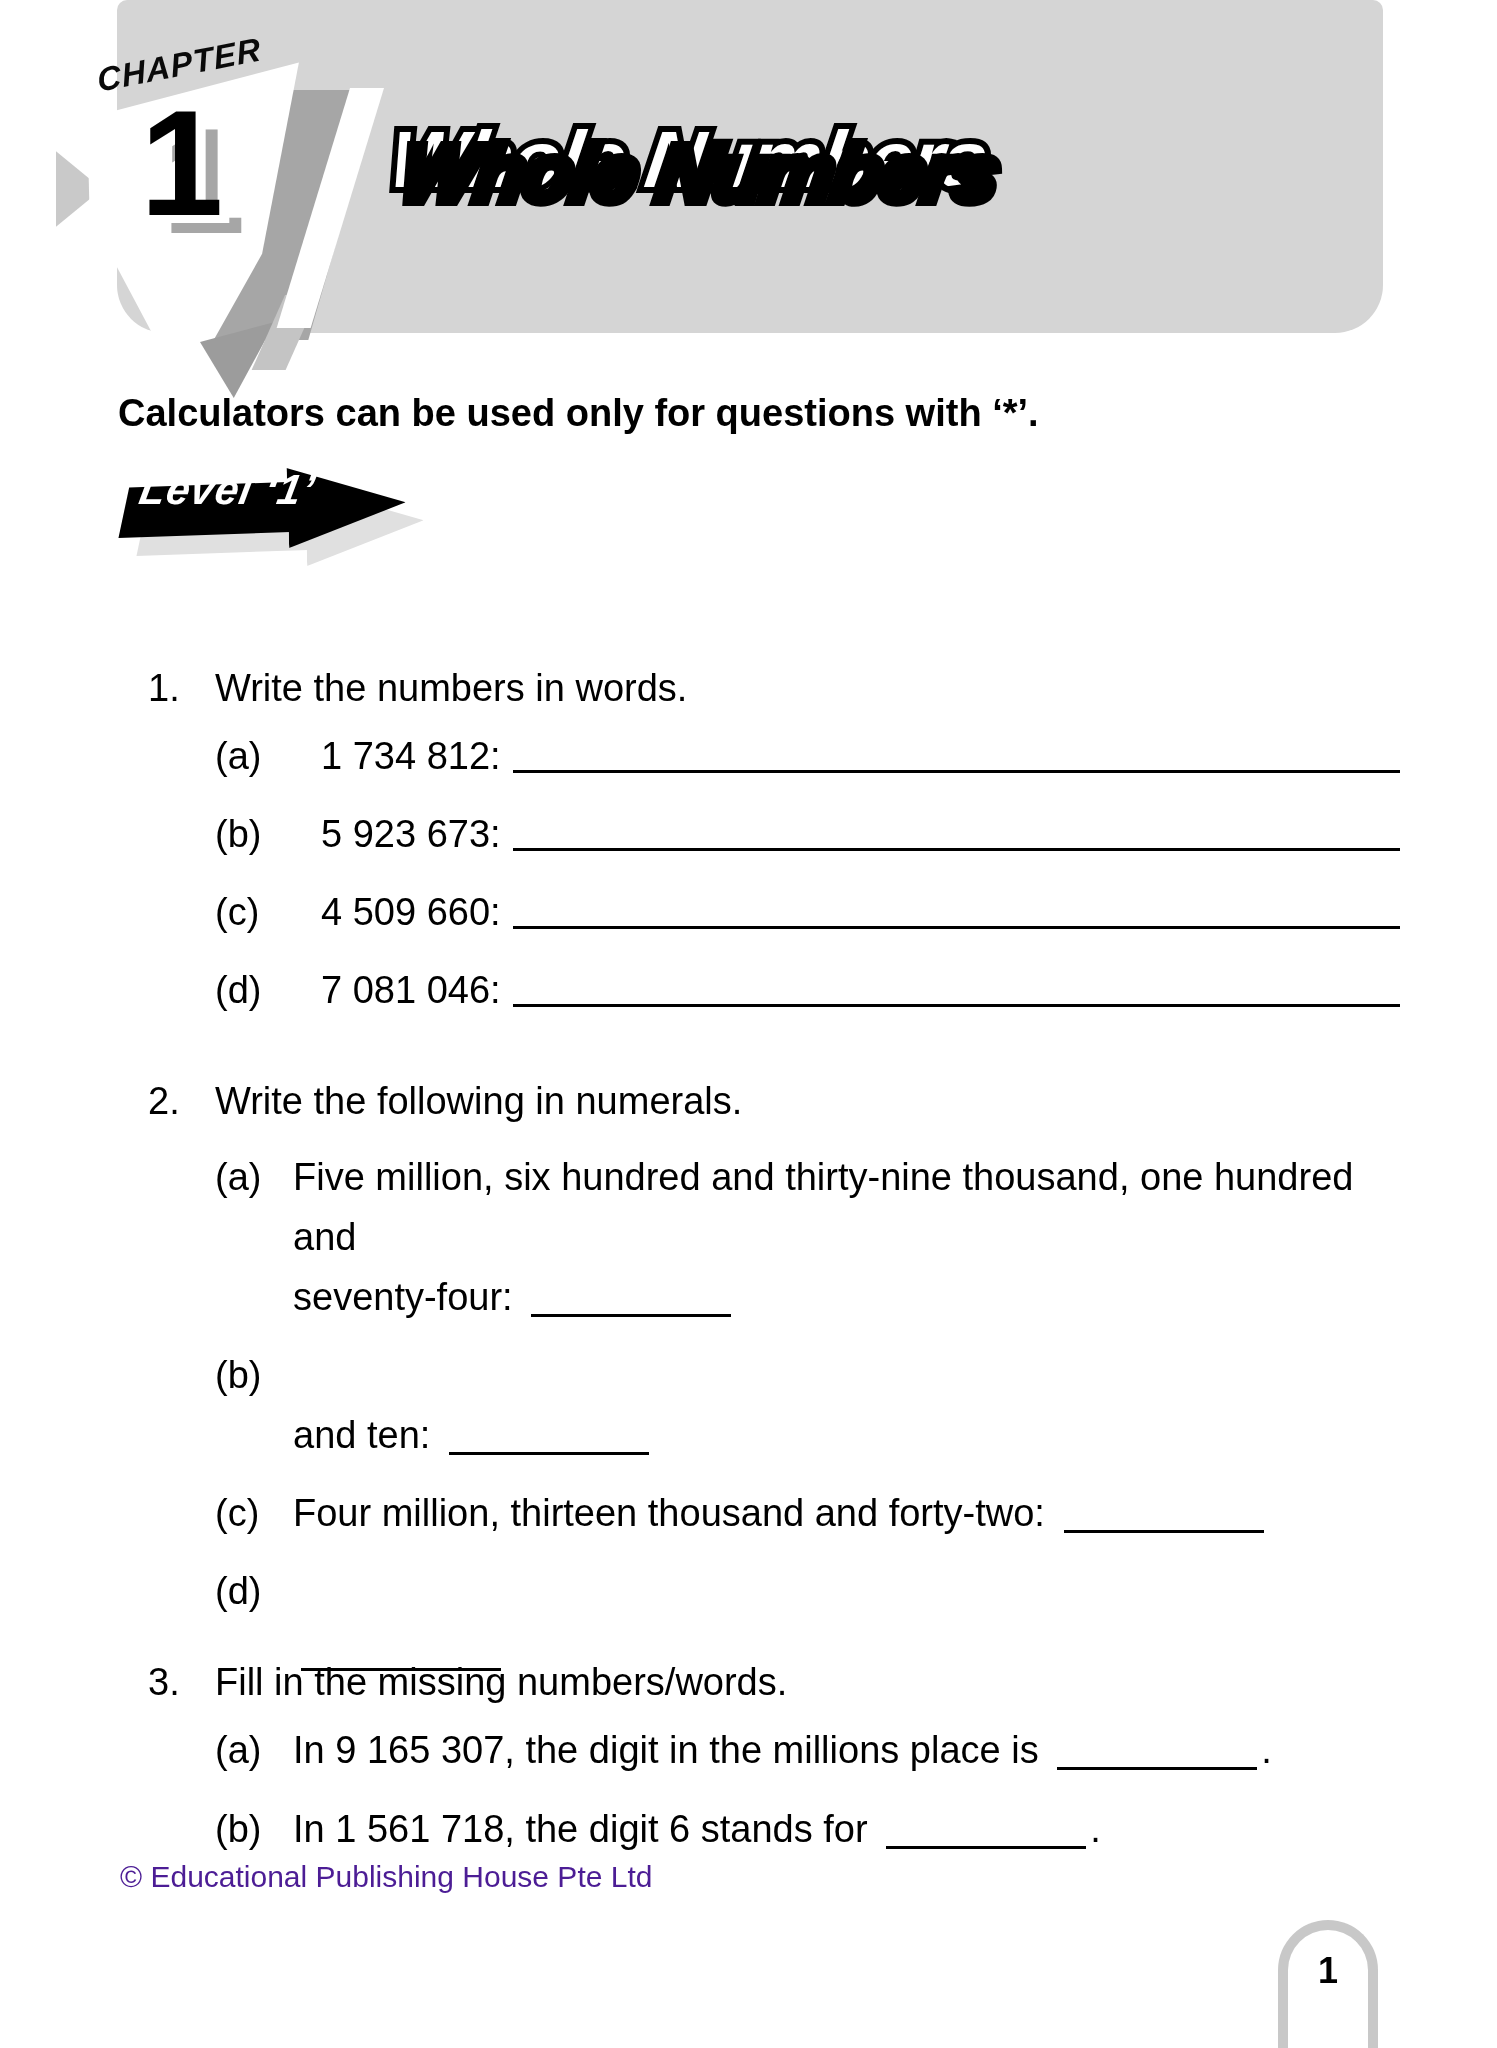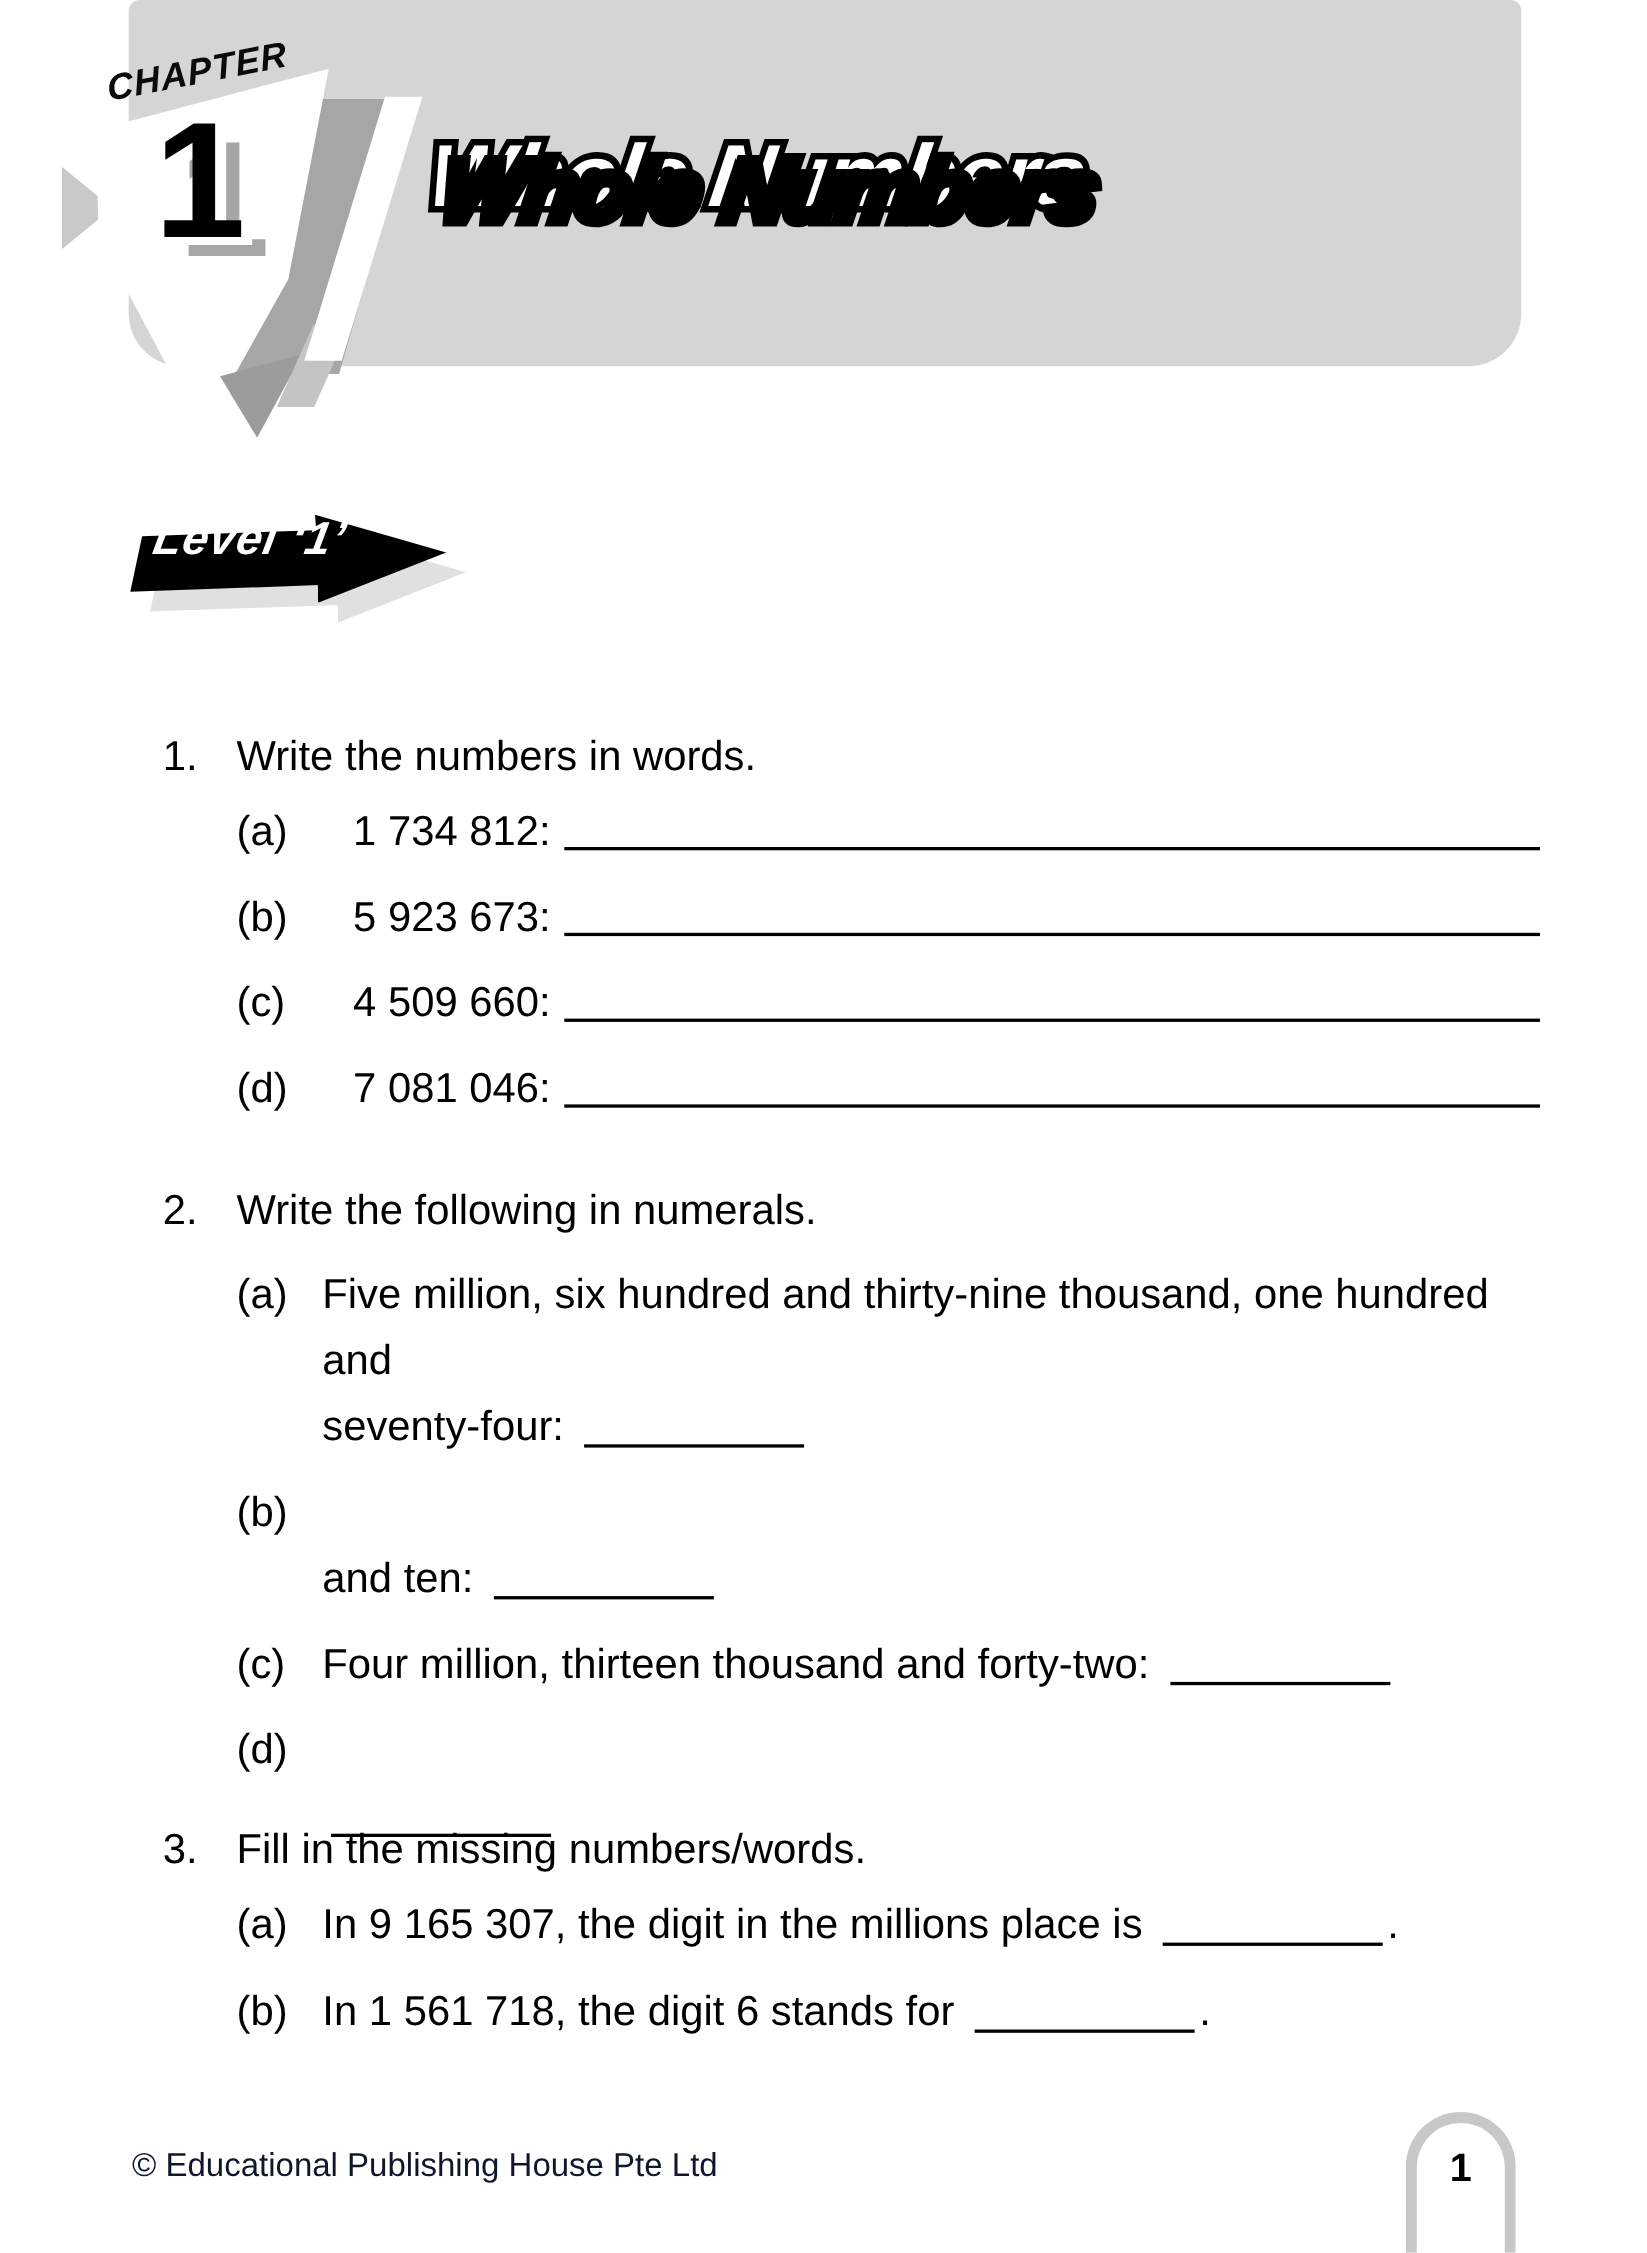--- a/index.html
+++ b/index.html
@@ -55,21 +55,21 @@
   .part{display:grid;grid-template-columns:78px 1fr;margin-left:67px;line-height:44px;margin-bottom:34px;}
   .q-1 .part{line-height:60px;margin-bottom:18px;}
   .q-2 .part{margin-bottom:35px;}
   .part-body.fill-row{display:flex;align-items:flex-end;white-space:nowrap;margin-left:28px;}
   .blank{border-bottom:3px solid #000;}
   .blank-fill{flex:1;height:0;margin-left:12px;margin-bottom:5px;}
   .blank-short{display:inline-block;width:200px;height:0;position:relative;top:7px;margin-left:8px;}
   .suffix{margin-left:4px;}
 
   
-  .copyright{position:absolute;left:120px;top:1952px;font-size:30px;font-weight:400;color:#0f172a;}
+  .copyright{position:absolute;left:120px;top:1860px;font-size:30px;font-weight:400;color:#4c1d95;}
   .page-capsule{position:absolute;left:1278px;top:1920px;width:100px;height:170px;background:#fff;border:10px solid var(--capsule-border);border-bottom:none;border-radius:52px 52px 0 0;text-align:center;}
   .page-num{display:inline-block;margin-top:20px;font-size:36px;font-weight:bold;}
 </style>
 </head>
 <body>
 
 <div class="page">
 
   <div class="chapter-header">
     <div class="banner-bg"></div>
@@ -81,20 +81,21 @@
     <div class="slash-white"></div>
     <div class="chapter-word">CHAPTER</div>
     <div class="chapter-num">1</div>
     <div class="chapter-title">
       <span class="t-shadow">Whole Numbers</span>
       <span class="t-outline">Whole Numbers</span>
       <span class="t-fill">Whole Numbers</span>
     </div>
   </div>
 
+  <p class="calc-note">Calculators can be used only for questions with ‘*’.</p>
 
   <div class="level">
     <div class="lv shadow">
       <div class="lv-bar"></div>
       <div class="lv-head"></div>
     </div>
     <div class="lv main">
       <div class="lv-bar"></div>
       <div class="lv-head"></div>
     </div>

